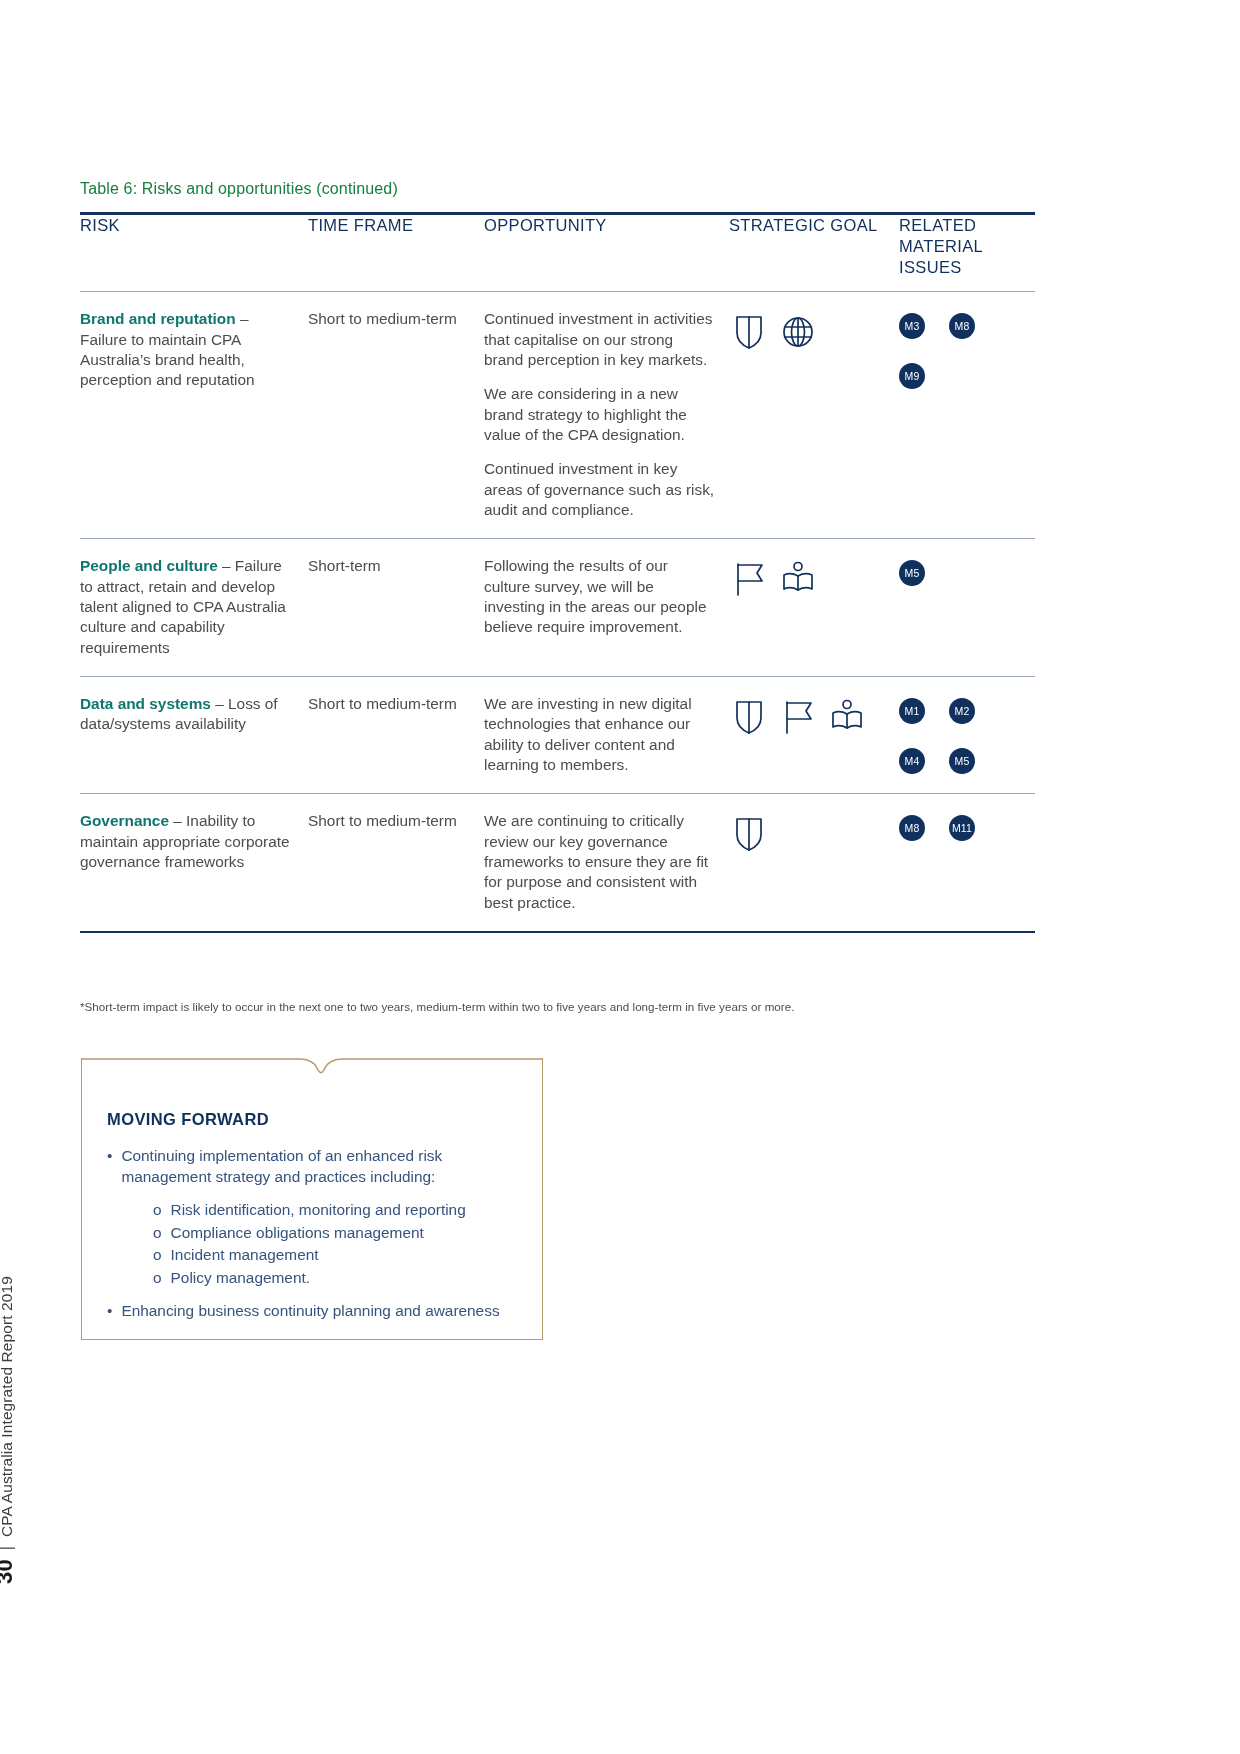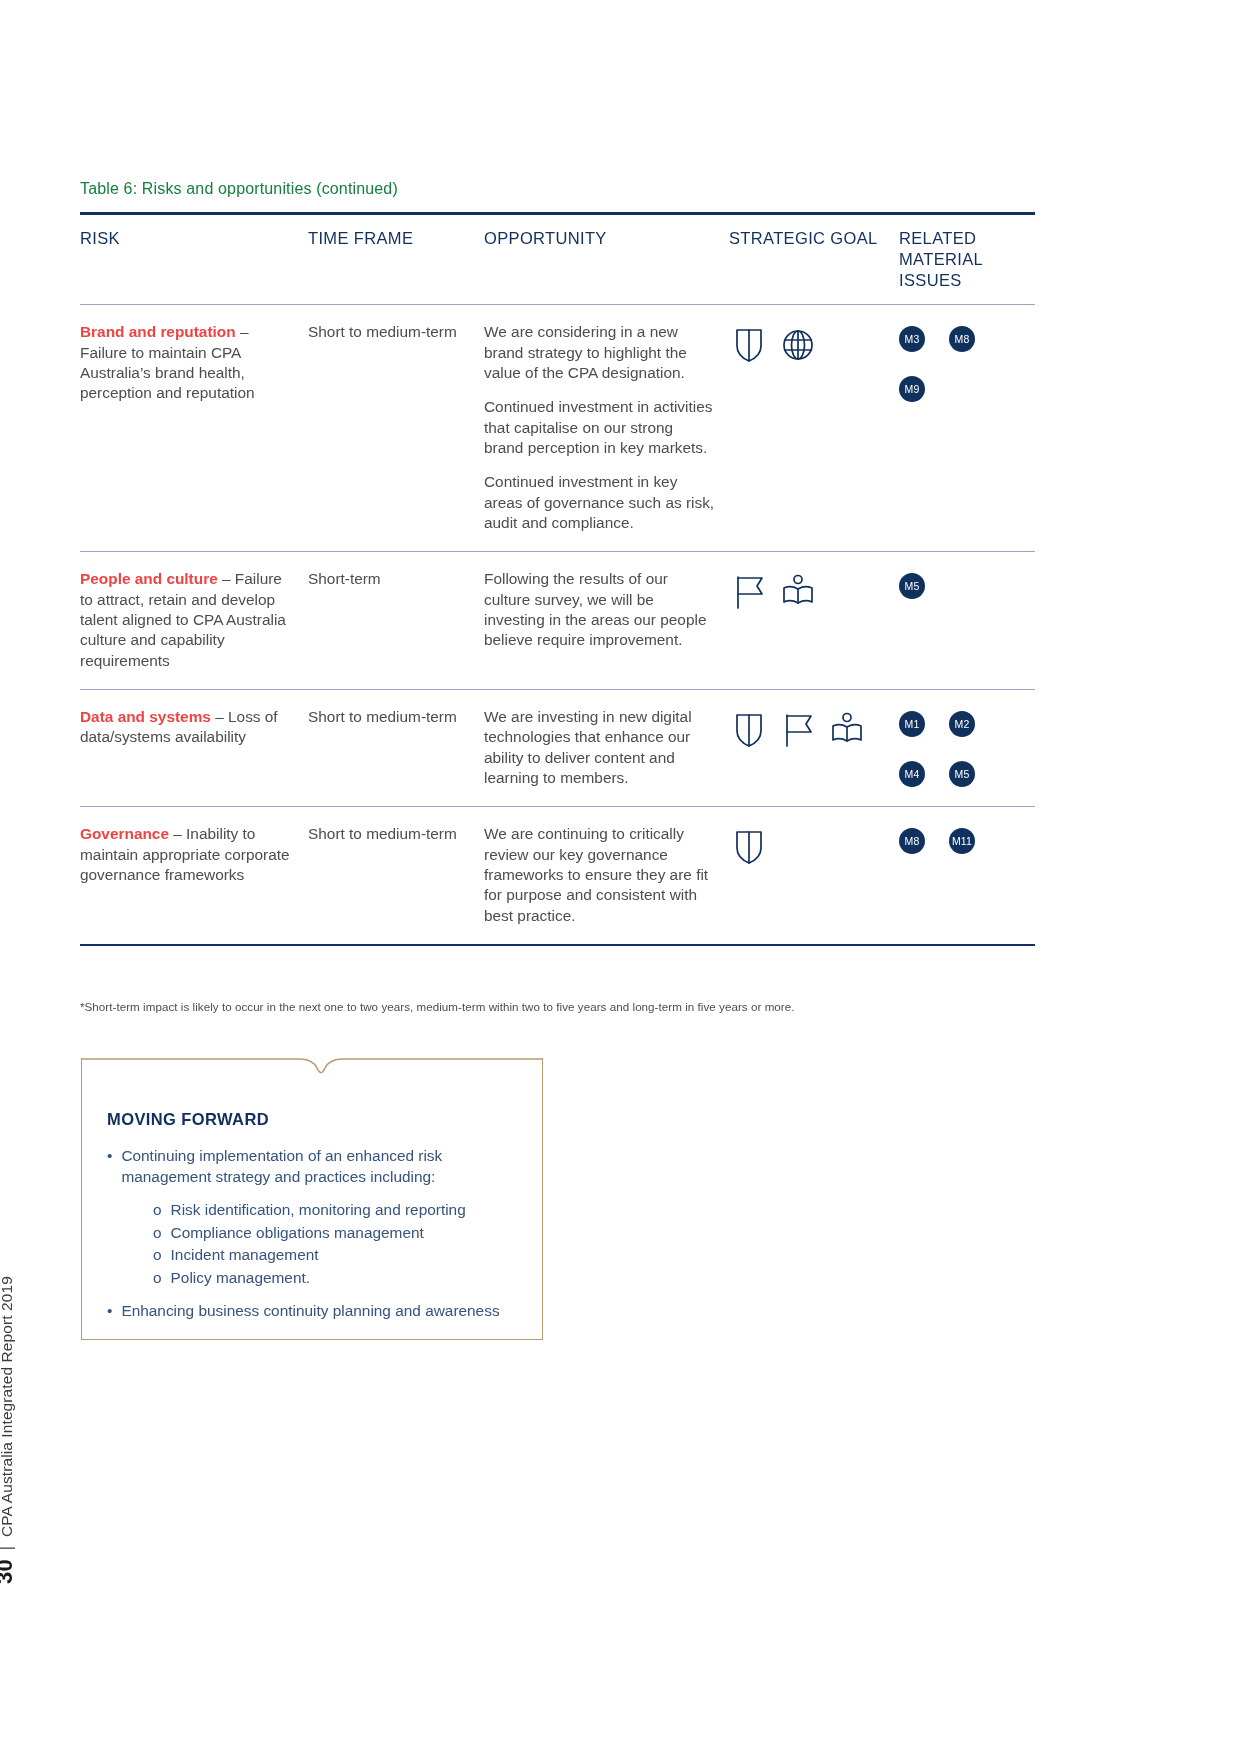--- a/index.html
+++ b/index.html
@@ -87,33 +87,33 @@
     display: flex;
     width: 100%;
     box-sizing: border-box;
   }
   .c-risk      { width: 228px; padding-right: 16px; box-sizing: border-box; }
   .c-time      { width: 176px; padding-right: 14px; box-sizing: border-box; }
   .c-opp       { width: 245px; padding-right: 14px; box-sizing: border-box; }
   .c-goal      { width: 170px; padding-right: 10px; box-sizing: border-box; }
   .c-issues    { width: 136px; box-sizing: border-box; }
 
-  .head .row { padding-top: 13px; padding-bottom: 14px; }
+  .head .row { padding-bottom: 14px; }
   .head .hcell {
     font-size: 16.5px;
     color: #12305c;
     letter-spacing: .35px;
     line-height: 1.26;
   }
 
   .body .row { padding-top: 17px; padding-bottom: 18px; }
 
   .risk-title {
     font-weight: bold;
-    color: #ef4444;
+    color: #0f766e;
   }
   .cell-text {
     font-size: 15.4px;
     line-height: 1.32;
     color: #4d4d4d;
   }
   .cell-text p { margin: 0 0 14px 0; }
   .cell-text p:last-child { margin-bottom: 0; }
 
   
@@ -246,22 +246,22 @@
       </div>
     </div>
 
     <div class="rule-thin"></div>
 
     <div class="body" id="table-body">
         <div class="row">
           <div class="c-risk cell-text"><span class="risk-title">Brand and reputation</span><span> – </span><span>Failure to maintain CPA Australia’s brand health, perception and reputation</span></div>
           <div class="c-time cell-text">Short to medium-term</div>
           <div class="c-opp cell-text">
+            <p>Continued investment in activities that capitalise on our strong brand perception in key markets.</p>
             <p>We are considering in a new brand strategy to highlight the value of the CPA designation.</p>
-            <p>Continued investment in activities that capitalise on our strong brand perception in key markets.</p>
             <p>Continued investment in key areas of governance such as risk, audit and compliance.</p>
           </div>
           <div class="c-goal">
             <div class="icons">
               <svg width="40" height="40" viewBox="0 0 40 40">
                 <path d="M8,6 L32,6 L32,22 Q32,32 20,37 Q8,32 8,22 Z" fill="none" stroke="#12305c" stroke-width="1.7" stroke-linejoin="round" stroke-linecap="round"></path>
                 <path d="M20,6 L20,37" fill="none" stroke="#12305c" stroke-width="1.7" stroke-linejoin="round" stroke-linecap="round"></path>
               </svg>
               <svg width="40" height="40" viewBox="0 0 40 40">
                 <circle cx="20" cy="21" r="14" fill="none" stroke="#12305c" stroke-width="1.7" stroke-linejoin="round" stroke-linecap="round"></circle>

